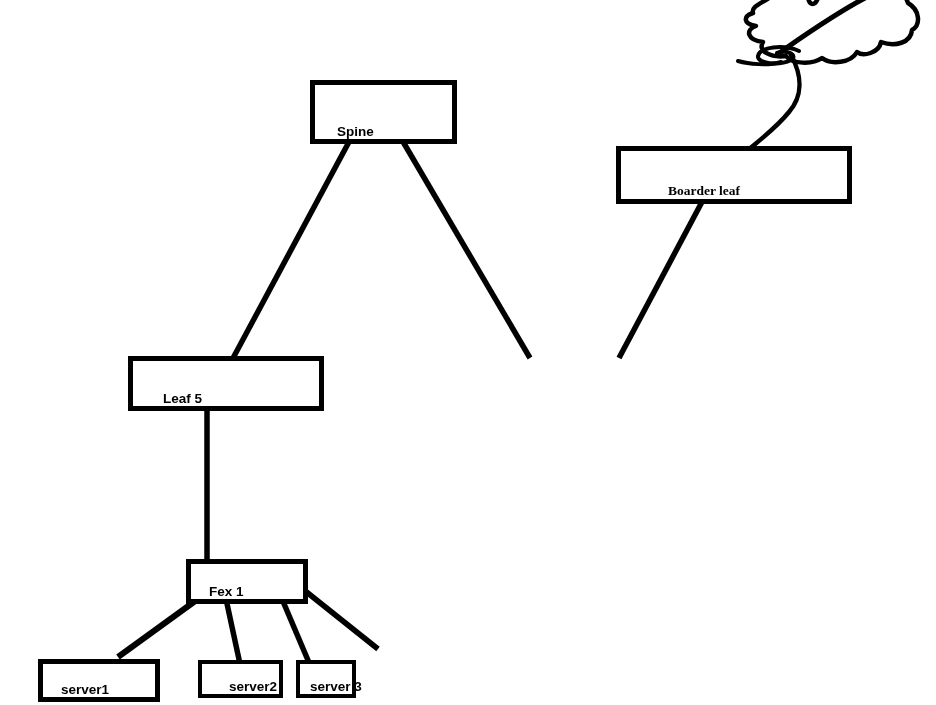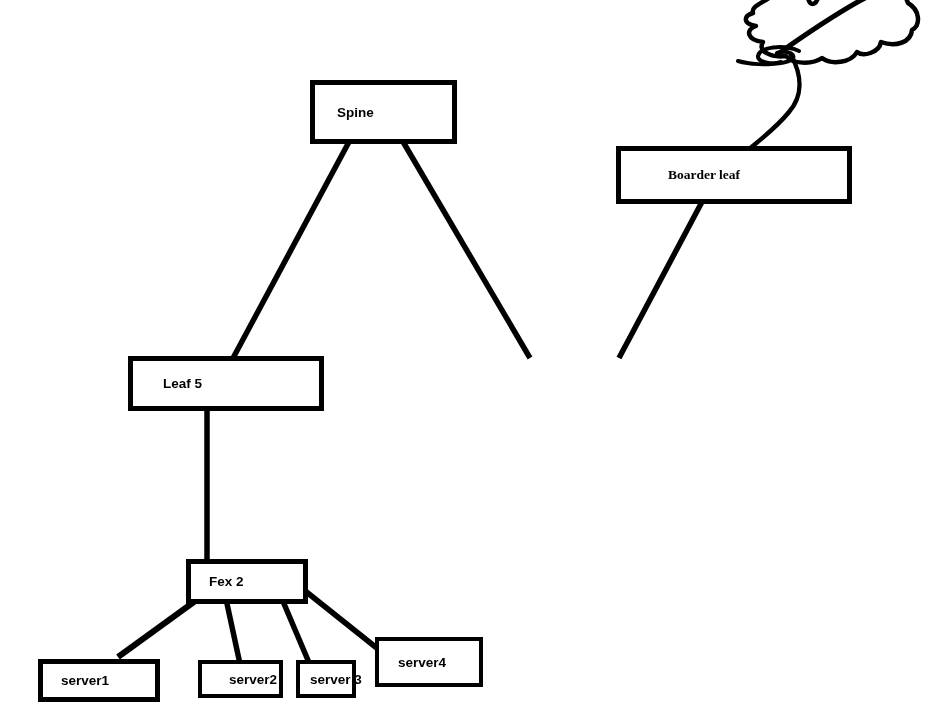--- a/index.html
+++ b/index.html
@@ -21,21 +21,21 @@
     top: 0;
     width: 936px;
     height: 705px;
   }
   .node {
     position: absolute;
     box-sizing: border-box;
     border: 5px solid #000000;
     background: #ffffff;
     display: flex;
-    align-items: center;
+    align-items: flex-end;
     color: #000000;
     font-weight: bold;
     font-size: 13.5px;
     white-space: nowrap;
   }
   .node.thin {
     border-width: 4px;
   }
   .node .label {
     display: inline-block;
@@ -79,32 +79,29 @@
   <div class="node" style="left:616px; top:146px; width:236px; height:58px; padding-left:47px;font-family:Liberation Serif, serif;">
     <span class="label">Boarder leaf</span>
   </div>
 
   <div class="node" style="left:128px; top:356px; width:196px; height:55px; padding-left:30px;">
     <span class="label">Leaf 5</span>
   </div>
 
 
   <div class="node" style="left:186px; top:559px; width:122px; height:45px; padding-left:18px;">
-    <span class="label">Fex 2</span>
+    <span class="label">Fex 1</span>
   </div>
 
   <div class="node" style="left:38px; top:659px; width:122px; height:43px; padding-left:18px;">
     <span class="label">server1</span>
   </div>
 
   <div class="node thin" style="left:198px; top:660px; width:85px; height:38px; padding-left:27px;">
     <span class="label">server2</span>
   </div>
 
   <div class="node thin" style="left:296px; top:660px; width:60px; height:38px; padding-left:10px;">
     <span class="label">server 3</span>
   </div>
 
-  <div class="node thin" style="left:375px; top:637px; width:108px; height:50px; padding-left:19px;">
-    <span class="label">server4</span>
-  </div>
 
 </div>
 
 </body></html>

